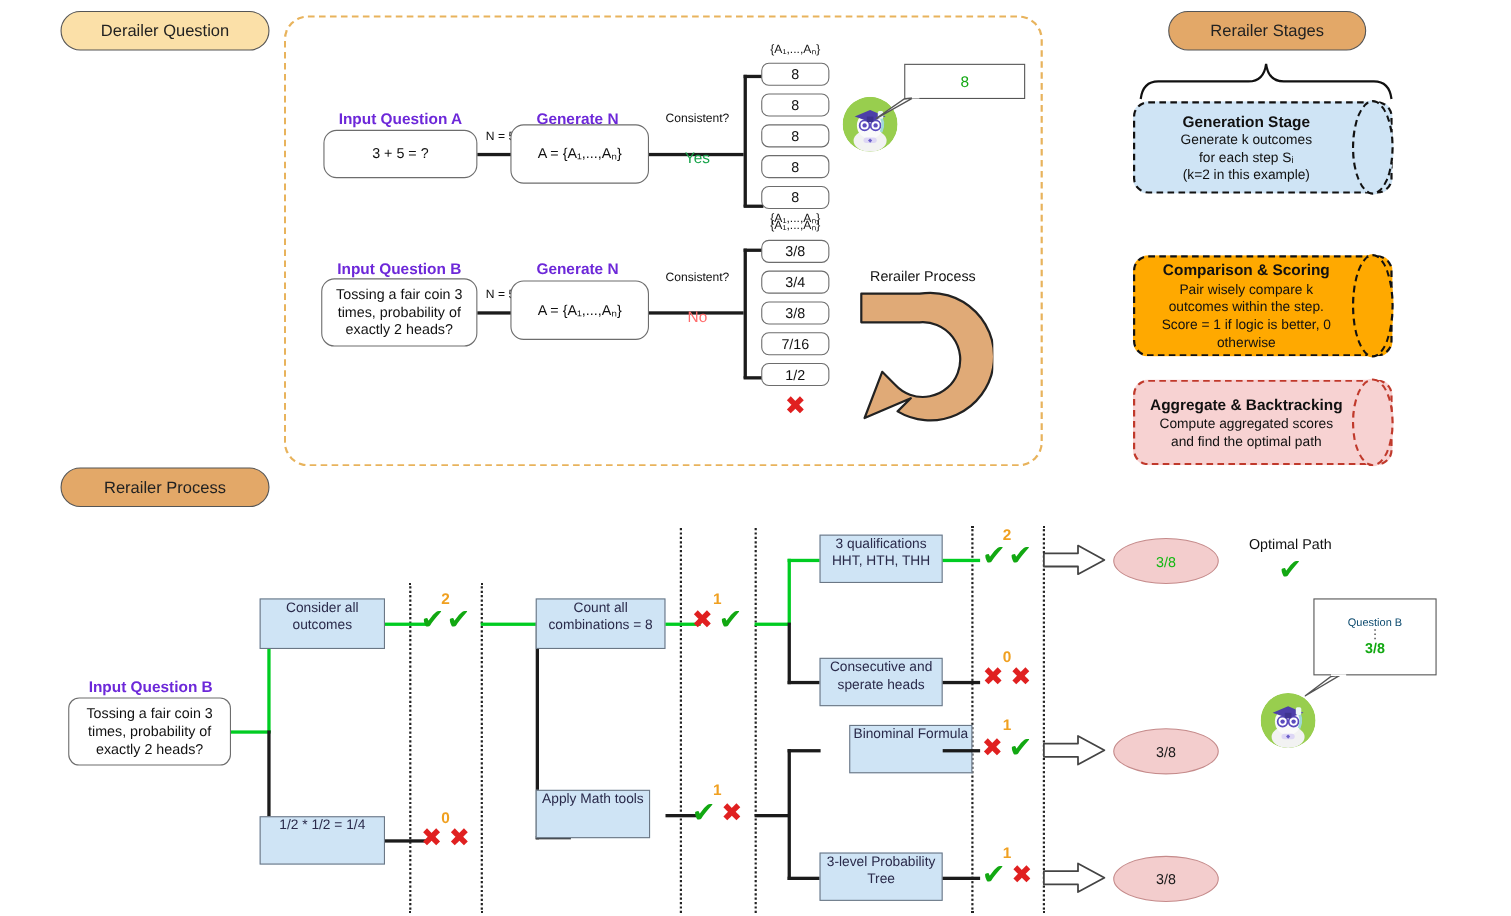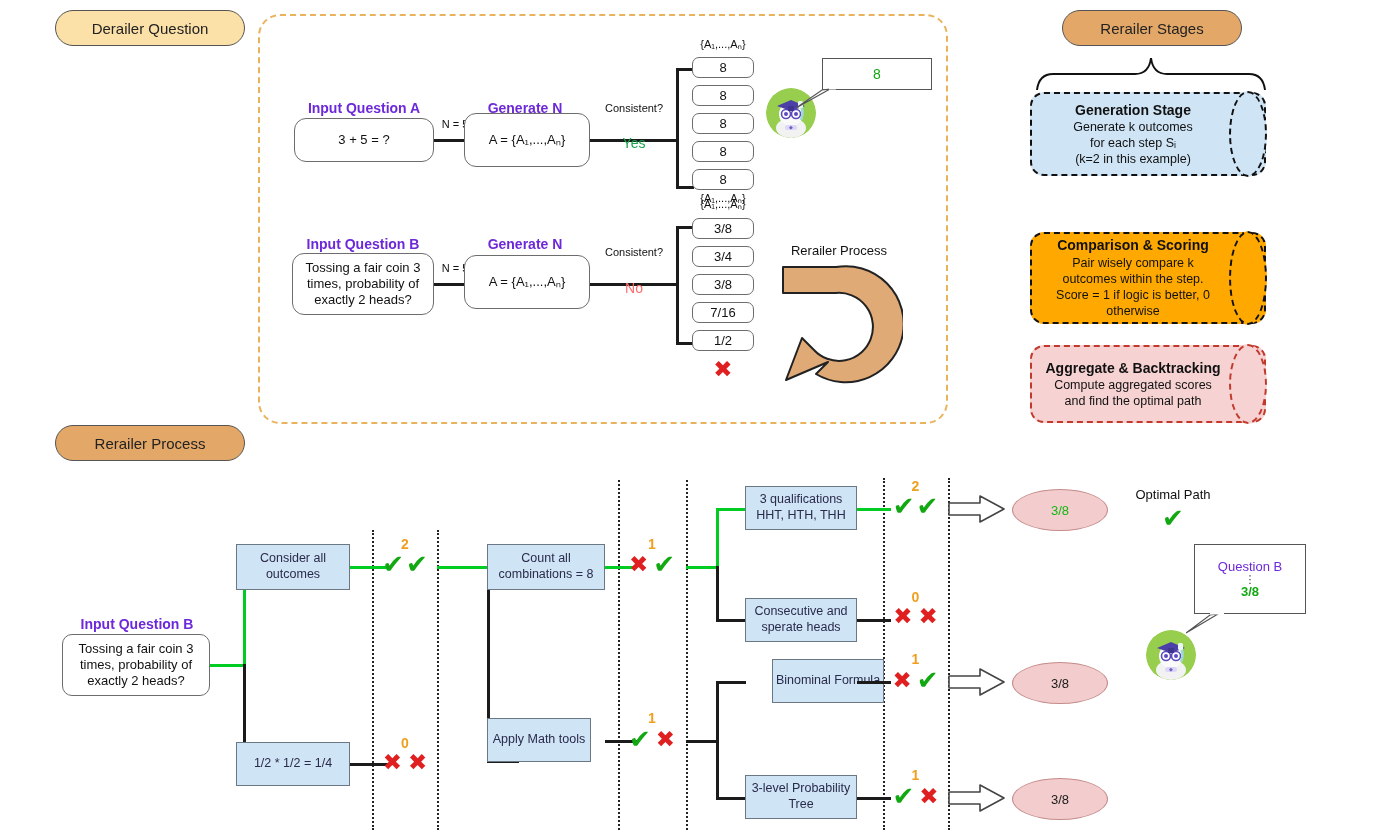--- a/index.html
+++ b/index.html
@@ -15,21 +15,21 @@
   .rbox{border:1.6px solid #6d6d6d;border-radius:12px;background:#fff;
         display:flex;align-items:center;justify-content:center;
         text-align:center;font-size:13px;line-height:1.25;color:#111;}
   .sbox{border:1.6px solid #6d6d6d;background:#fff;
         display:flex;align-items:center;justify-content:center;
         text-align:center;font-size:13px;color:#111;border-radius:7px;}
   .lbl{font-size:14px;font-weight:bold;color:#6d28d9;text-align:center;}
   .tiny{font-size:11px;color:#111;text-align:center;}
 
   .bluebox{background:#cfe4f5;border:1.6px solid #6b7785;
-           display:flex;align-items:center;justify-content:center;
+           display:flex;justify-content:center;
            text-align:center;font-size:12.5px;line-height:1.25;color:#2a2a4a;}
   .ellipse{background:#f3cdcd;border:1.5px solid #c58b8b;border-radius:50%;
            display:flex;align-items:center;justify-content:center;
            font-size:13px;}
 
   .line-b{background:#1b1b1b;}
   .line-g{background:#00cc22;}
   .dotline{border-left:2.5px dotted #222;}
 
   .chk{color:#12a812;font-size:26px;font-weight:bold;line-height:1;
@@ -354,21 +354,21 @@
 </div>
 <svg class="abs" style="left:948px;top:783px;width:58px;height:30px;">
   <polygon points="1,9 32,9 32,2 56,15 32,28 32,21 1,21" fill="#fff" stroke="#444" stroke-width="1.6" stroke-linejoin="round"></polygon>
 </svg>
 <div class="abs ellipse" style="left:1012px;top:778px;width:96px;height:42px;">
   <span>3/8</span>
 </div>
 
 <div class="abs speech" style="left:1194px;top:544px;width:112px;height:70px;">
   <div style="width:100%;height:100%;display:flex;flex-direction:column;align-items:center;justify-content:center;gap:1px;">
-    <span style="color:#6d28d9;font-size:13px;">Question B</span>
+    <span style="color:#0c4a6e;font-size:10px;">Question B</span>
     <span style="color:#333;font-size:11px;line-height:.8;">⋮</span>
     <span style="color:#12a812;font-size:13px;font-weight:bold;">3/8</span>
   </div>
 </div>
 <svg class="abs" style="left:1186px;top:613px;width:38px;height:22px;">
   <polygon points="32,1 24,2 0,20" fill="#fff" stroke="#555" stroke-width="1.2"></polygon>
   <line x1="24" y1="0" x2="38" y2="0" stroke="#fff" stroke-width="3"></line>
 </svg>
 
 <div class="abs robot" style="left:1146px;top:630px;width:50px;height:50px;">

